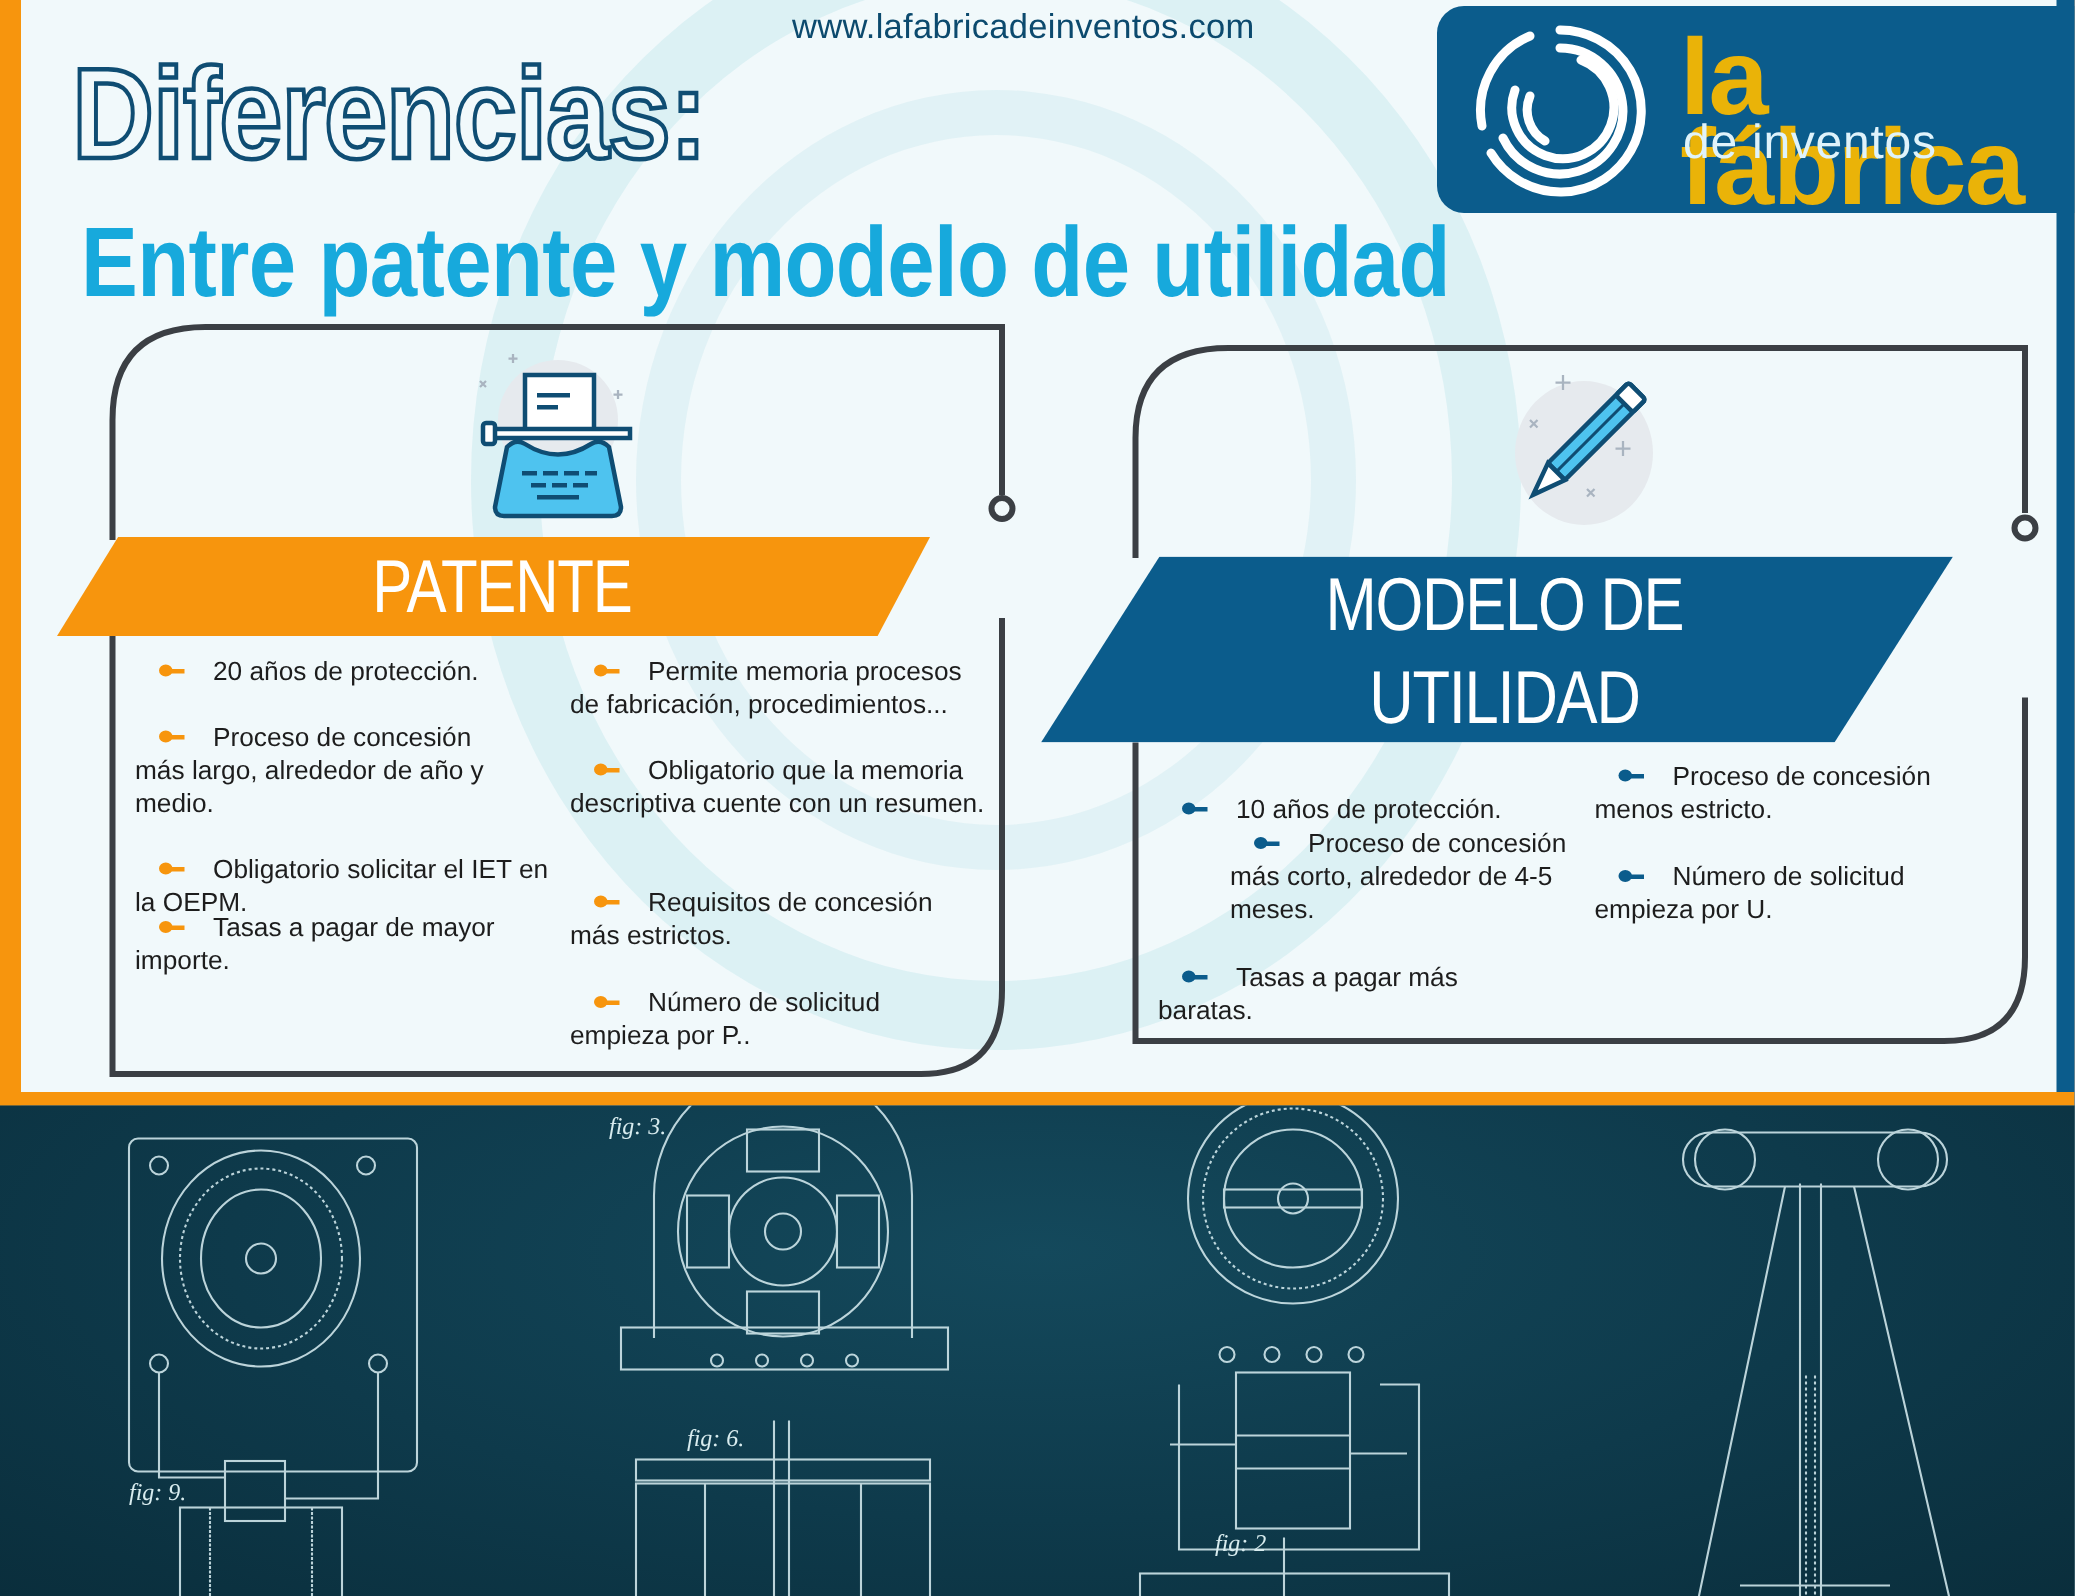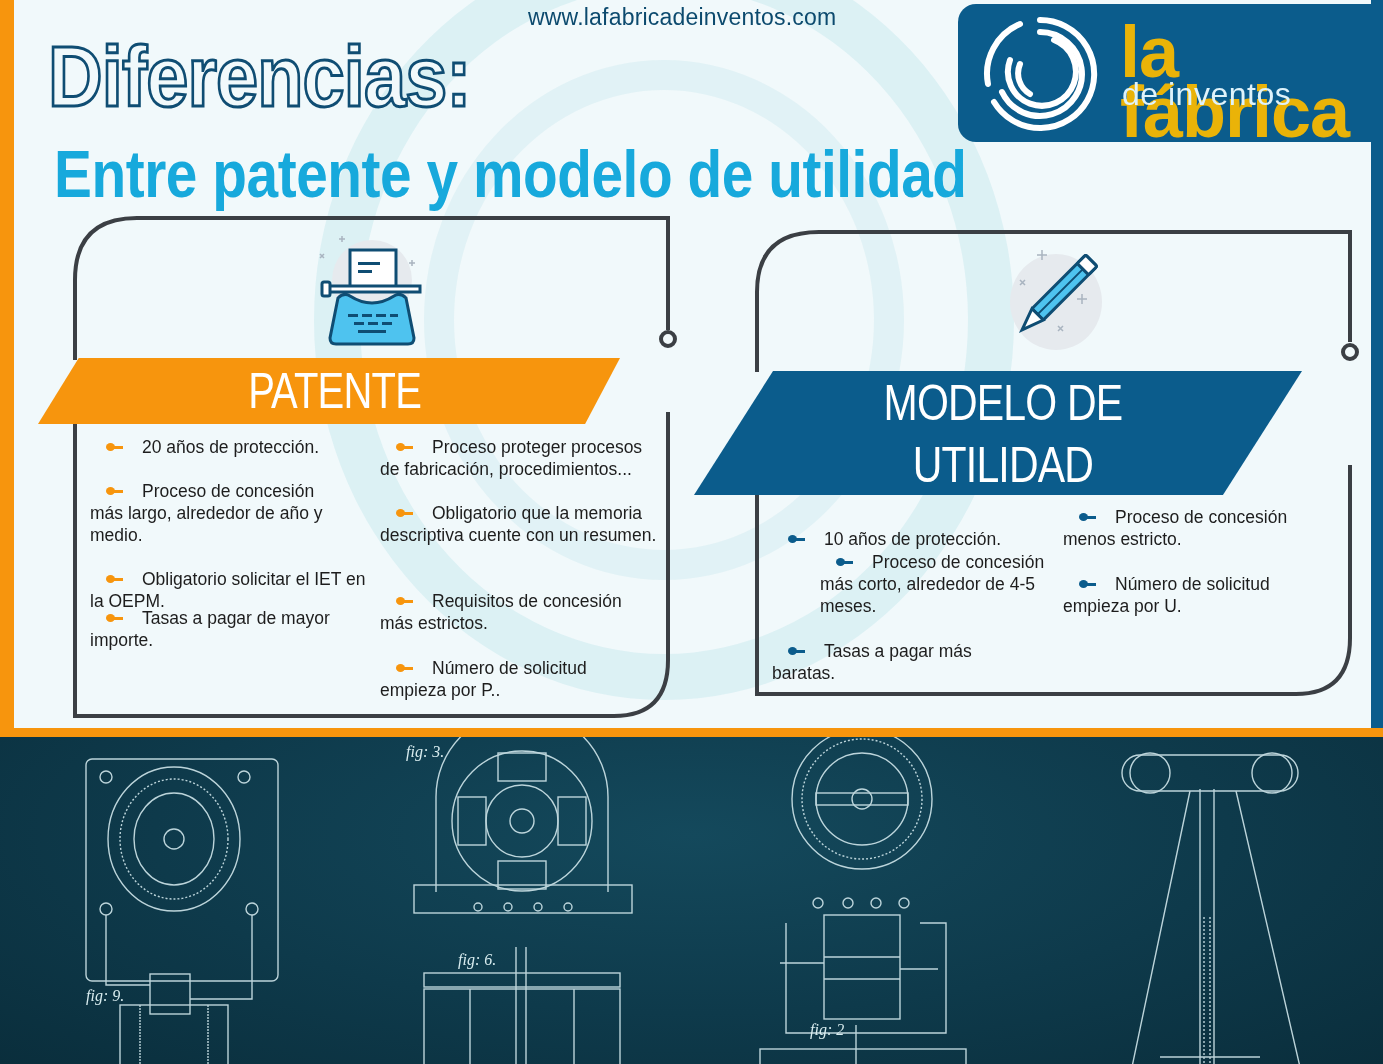--- a/index.html
+++ b/index.html
@@ -187,21 +187,21 @@
       <span class="bullet orange"></span><span>Proceso de concesión más largo, alrededor de año y medio.</span>
     </div>
     <div class="item" style="left:76px; top:568px; width:282px;">
       <span class="bullet orange"></span><span>Obligatorio solicitar el IET en la OEPM.</span>
     </div>
     <div class="item" style="left:76px; top:607px; width:262px;">
       <span class="bullet orange"></span><span>Tasas a pagar de mayor importe.</span>
     </div>
 
     <div class="item" style="left:366px; top:436px; width:285px;">
-      <span class="bullet orange"></span><span>Proceso proteger procesos de fabricación, procedimientos...</span>
+      <span class="bullet orange"></span><span>Permite memoria procesos de fabricación, procedimientos...</span>
     </div>
     <div class="item" style="left:366px; top:502px; width:285px;">
       <span class="bullet orange"></span><span>Obligatorio que la memoria descriptiva cuente con un resumen.</span>
     </div>
     <div class="item" style="left:366px; top:590px; width:270px;">
       <span class="bullet orange"></span><span>Requisitos de concesión más estrictos.</span>
     </div>
     <div class="item" style="left:366px; top:657px; width:250px;">
       <span class="bullet orange"></span><span>Número de solicitud empieza por P..</span>
     </div>

